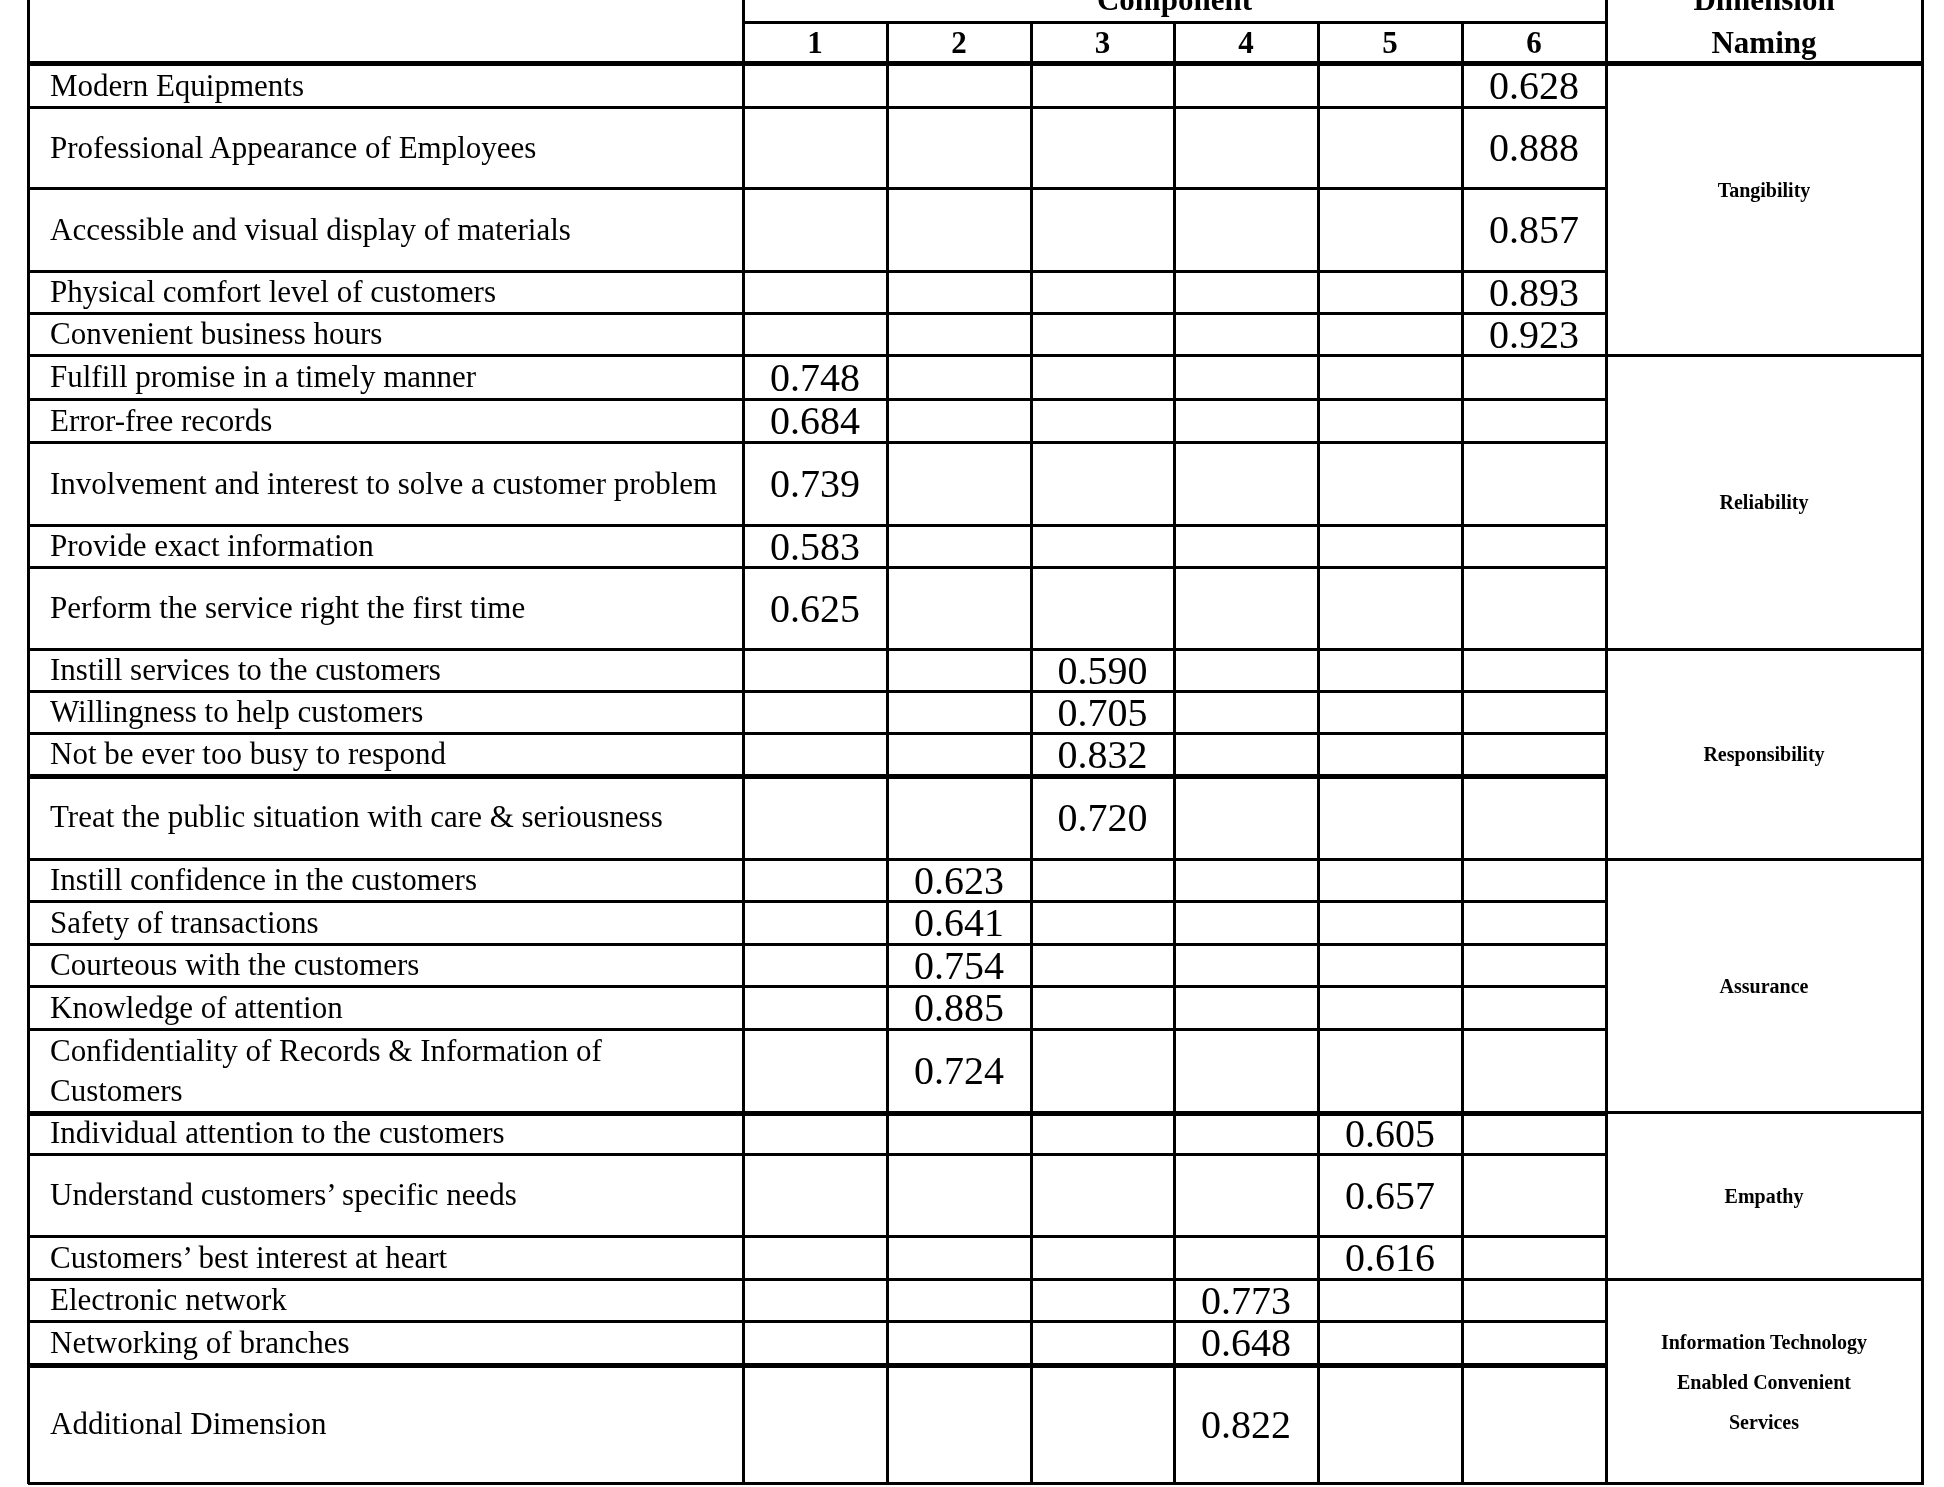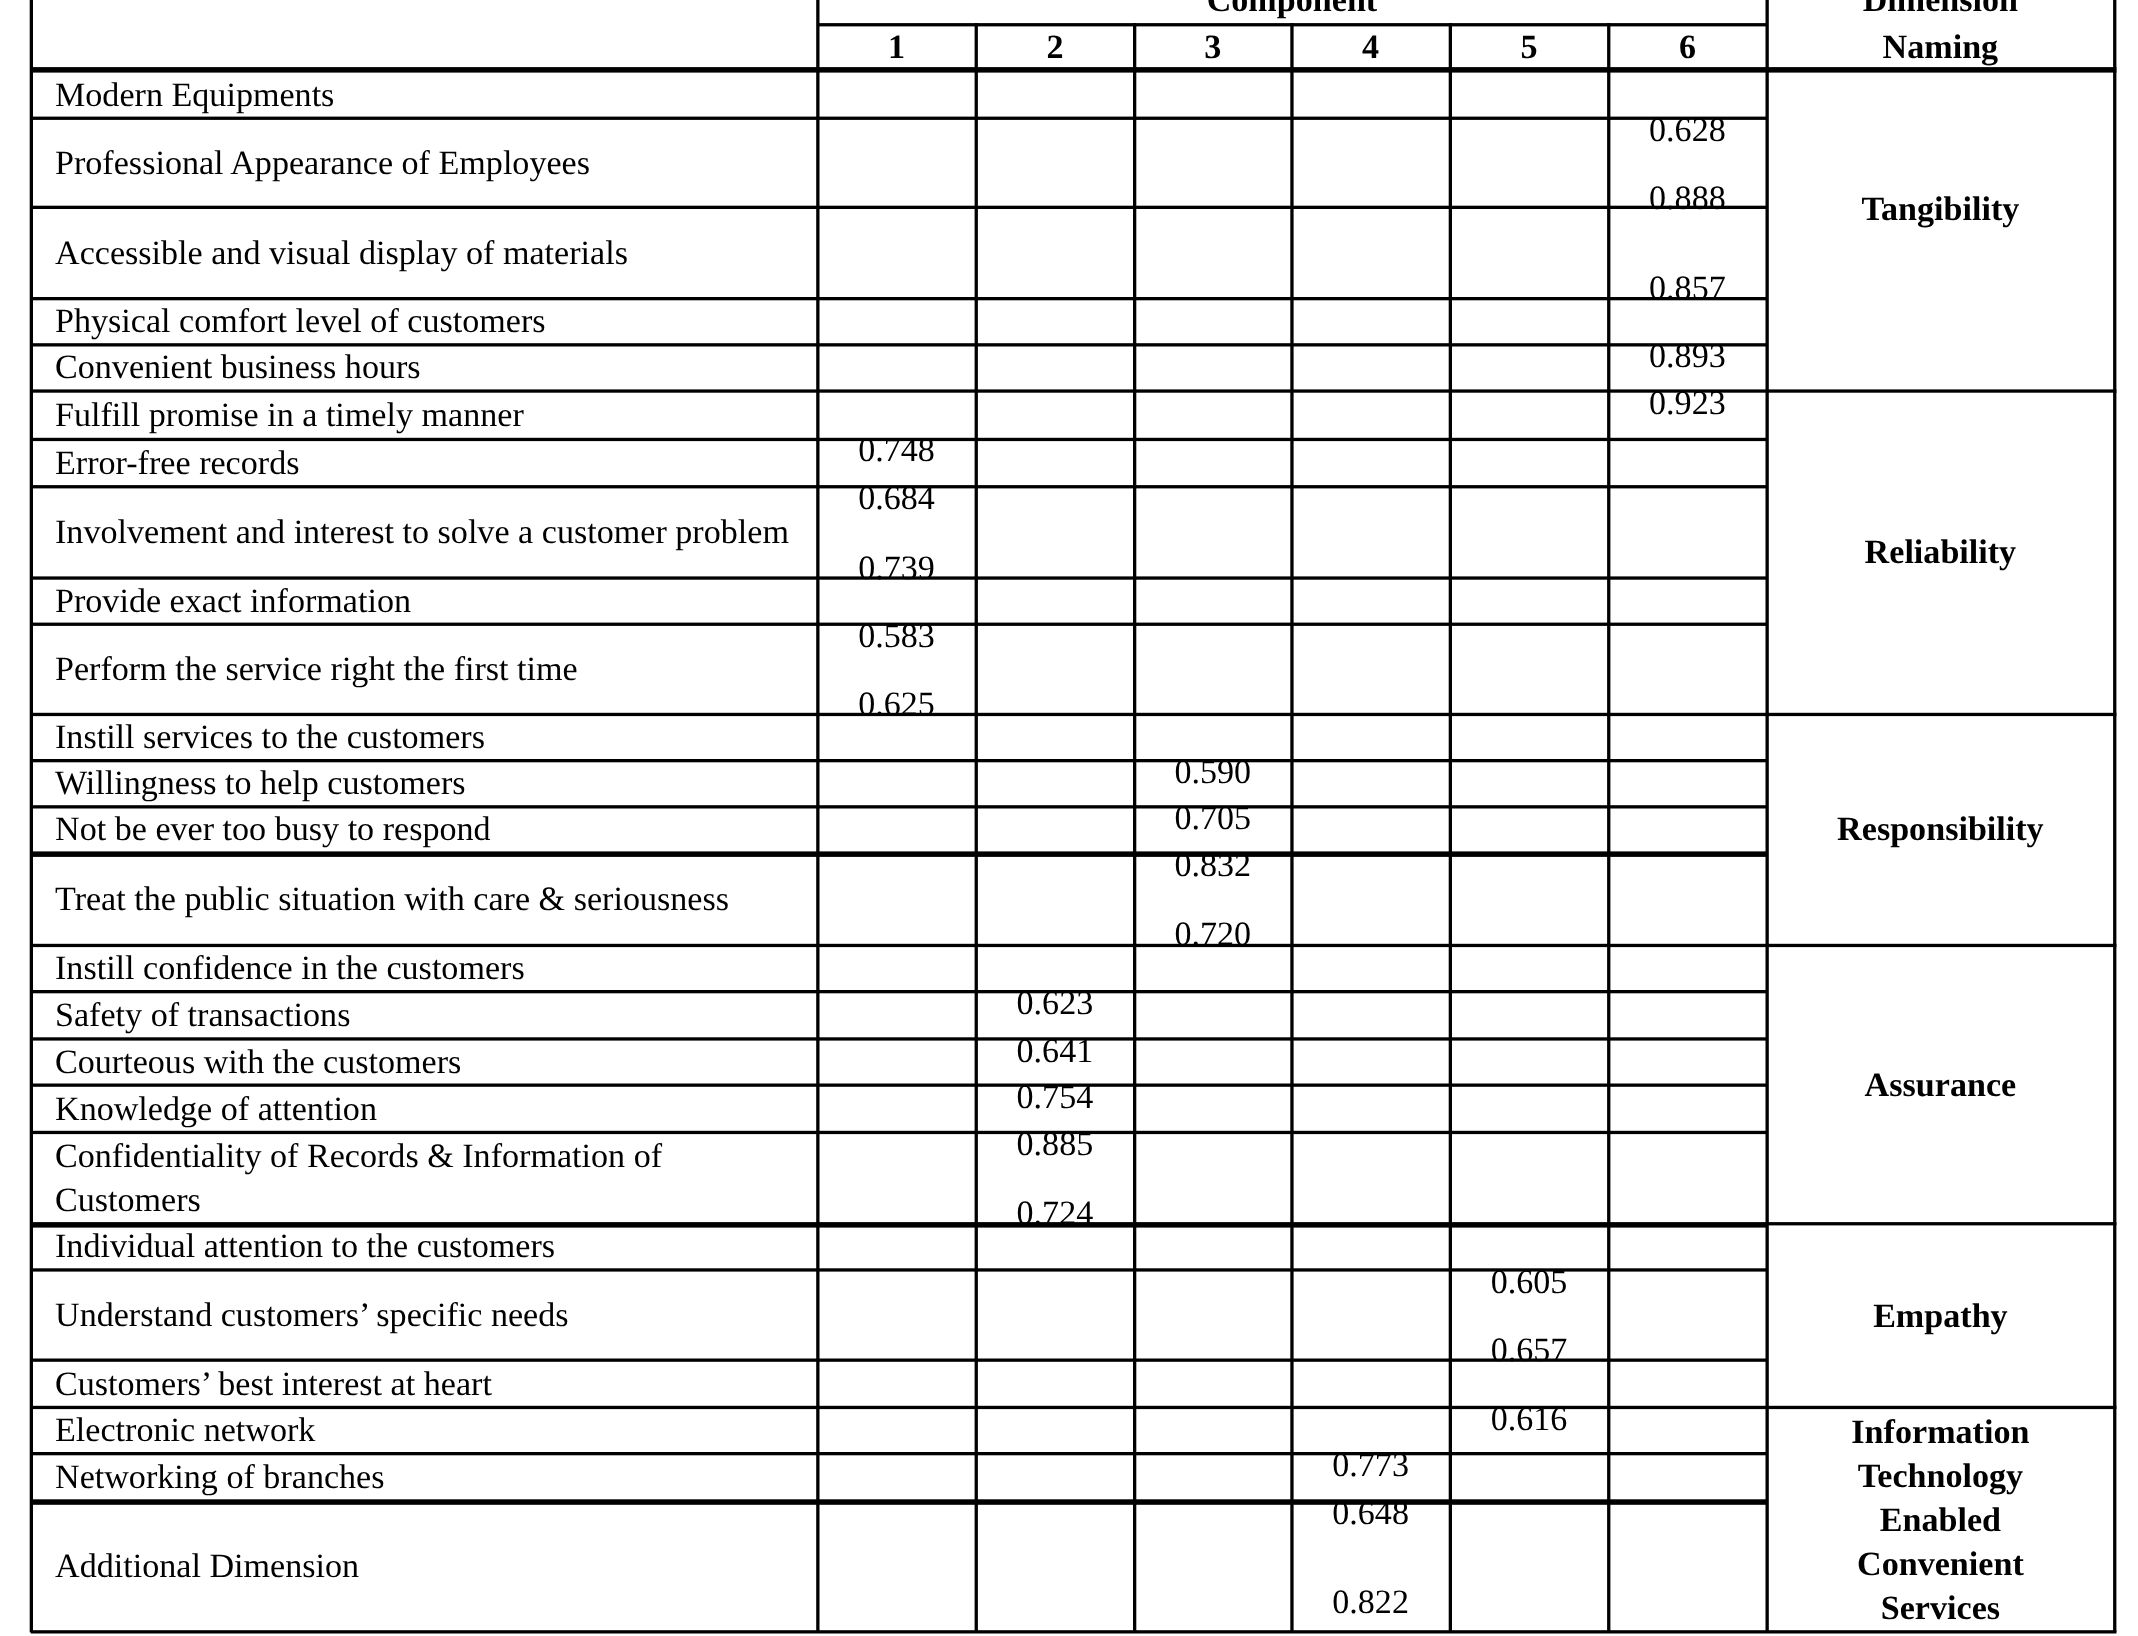--- a/index.html
+++ b/index.html
@@ -4,23 +4,23 @@
 <style>
   html, body { margin: 0; padding: 0; background: #ffffff; }
   body { width: 1944px; height: 1487px; position: relative; overflow: hidden;
          font-family: "Liberation Serif", "DejaVu Serif", serif; color: #000; }
   .hline { position: absolute; background: #000; height: 3px; }
   .hline.thick { height: 5px; }
   .vline { position: absolute; background: #000; width: 3px; }
   .label { position: absolute; box-sizing: border-box; display: flex; align-items: center;
            padding-left: 22px; padding-right: 8px; font-size: 31px; line-height: 40px; }
   .val { position: absolute; box-sizing: border-box; display: flex; align-items: center;
-         justify-content: center; font-size: 31px; margin-top: 32px; }
+         justify-content: center; font-size: 40px; }
   .dim { position: absolute; box-sizing: border-box; display: flex; align-items: center;
-         justify-content: center; text-align: center; font-weight: bold; font-size: 31px;
+         justify-content: center; text-align: center; font-weight: bold; font-size: 20px;
          line-height: 40px; }
   .hdr { position: absolute; box-sizing: border-box; display: flex; align-items: center;
          justify-content: center; font-weight: bold; font-size: 31px; }
 </style>
 </head>
 <body>
 
 <div id="table">
 
   <div class="hdr" style="left:743px; top:-18px; width:863px; height:36px;">Component</div>

